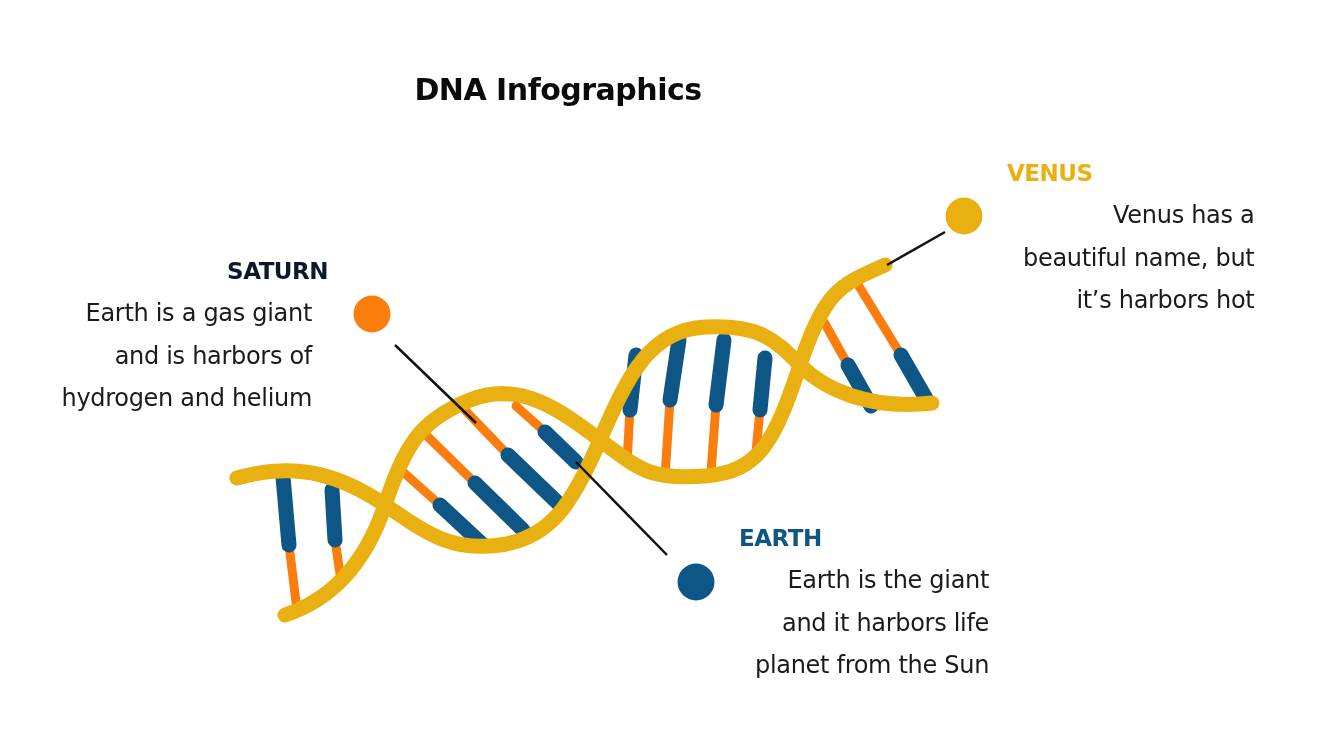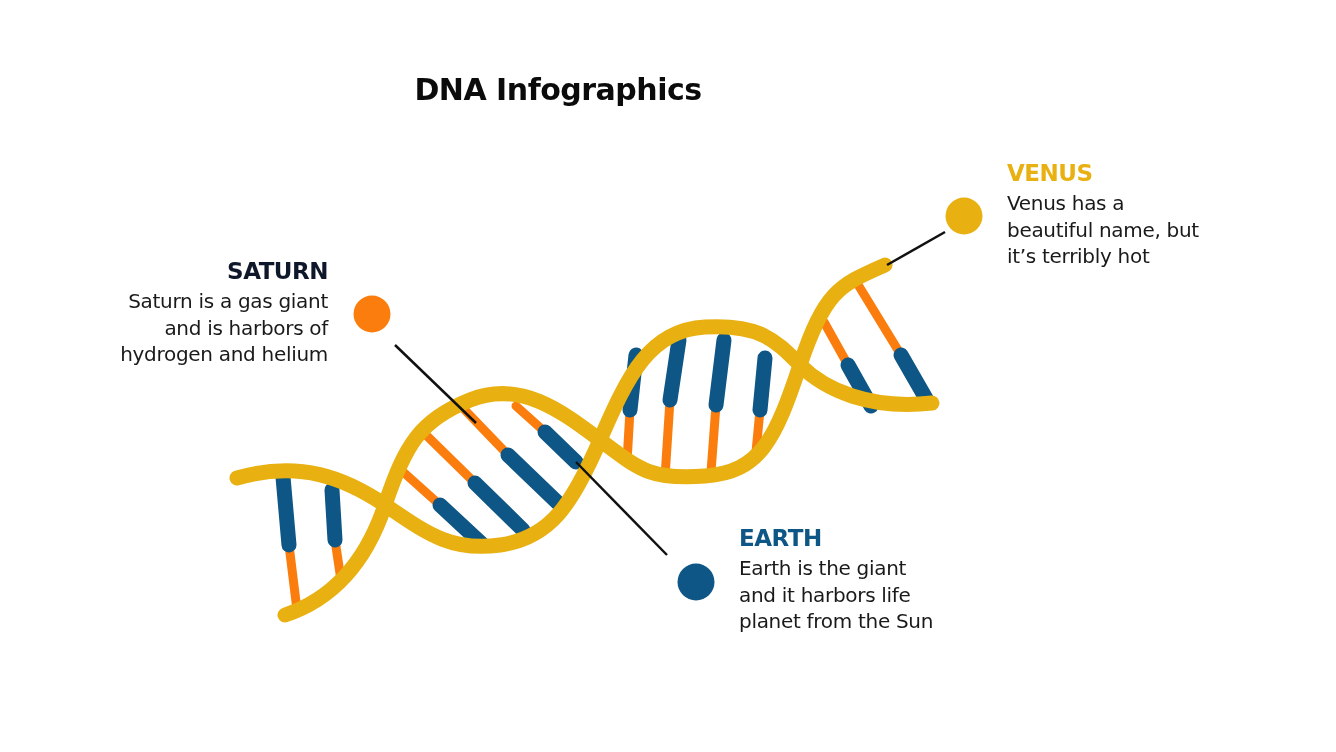--- a/index.html
+++ b/index.html
@@ -9,21 +9,21 @@
   }
   .title {
     position: absolute; left: 0; width: 1116px; top: 72px; text-align: center;
     font-family: "DejaVu Sans", sans-serif; font-weight: bold; font-size: 30px; letter-spacing: -0.5px; color: #0b0b0b;
   }
   svg.helix { position: absolute; left: 0; top: 0; }
   .block { position: absolute; }
   .block h2 {
     margin: 0 0 4px 0; font-family: "DejaVu Sans", sans-serif; font-weight: bold; font-size: 23px; letter-spacing: -0.5px;
   }
-  .block p { margin: 0; font-size: 20px; line-height: 26.5px; color: #1a1a1a; font-family: "DejaVu Sans", sans-serif; letter-spacing: -0.3px; }
+  .block p { margin: 16px; font-size: 24px; line-height: 26.5px; color: #1a1a1a; font-family: "DejaVu Sans", sans-serif; letter-spacing: -0.3px; text-align: right; }
   .saturn { right: 1008px; top: 258px; text-align: right; }
   .venus { left: 1007px; top: 160px; text-align: left; }
   .earth { left: 739px; top: 525px; text-align: left; }
   .saturn h2 { color: #0f172a; }
   .venus h2 { color: #e8b010; }
   .earth h2 { color: #0d5685; }
 </style>
 </head>
 <body>
 
@@ -73,30 +73,30 @@
     <line x1="887" y1="265" x2="945" y2="232"></line>
   </g>
 
   <circle cx="372" cy="314" r="18.5" fill="#fb7d0e"></circle>
   <circle cx="964" cy="216" r="18.5" fill="#e8b010"></circle>
   <circle cx="696" cy="582" r="18.5" fill="#0d5685"></circle>
 </svg>
 
 <div class="block saturn">
   <h2>SATURN</h2>
-  <p>Saturn is a gas giant</p>
+  <p>Earth is a gas giant</p>
   <p>and is harbors of</p>
   <p>hydrogen and helium</p>
 </div>
 
 <div class="block venus">
   <h2>VENUS</h2>
   <p>Venus has a</p>
   <p>beautiful name, but</p>
-  <p>it’s terribly hot</p>
+  <p>it’s harbors hot</p>
 </div>
 
 <div class="block earth">
   <h2>EARTH</h2>
   <p>Earth is the giant</p>
   <p>and it harbors life</p>
   <p>planet from the Sun</p>
 </div>
 
 </body></html>

